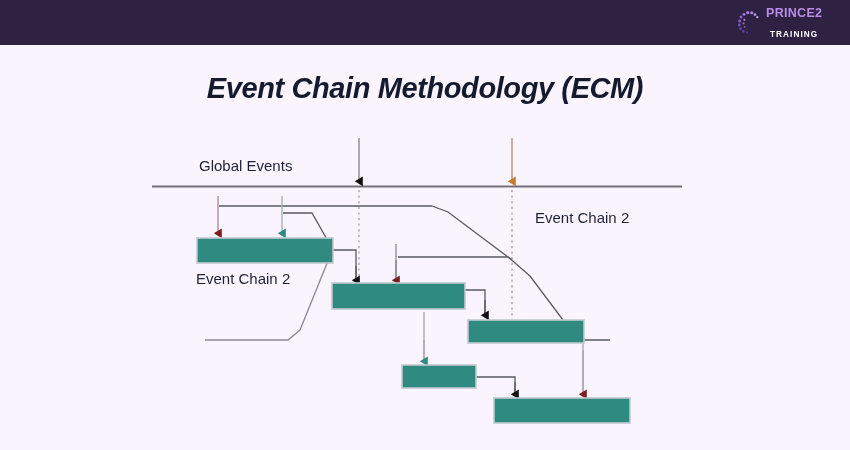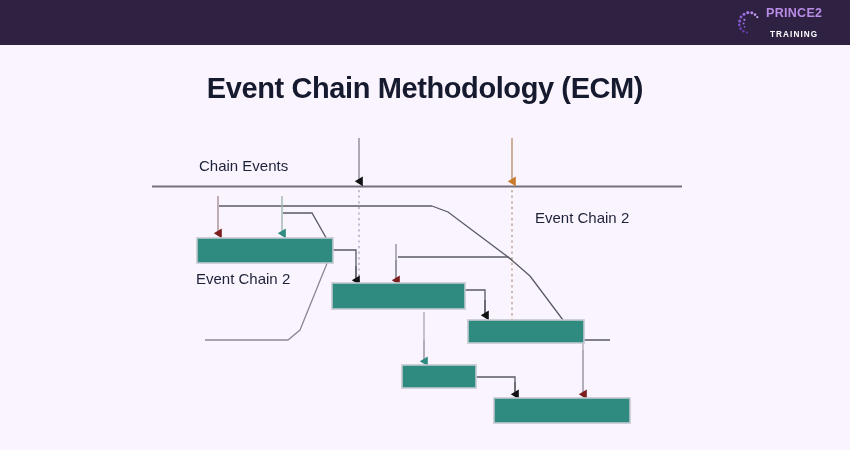--- a/index.html
+++ b/index.html
@@ -69,20 +69,21 @@
   #title {
     position: absolute;
     left: 0;
     top: 72px;
     width: 850px;
     text-align: center;
     font-size: 29px;
     font-weight: bold;
     color: #161a2e;
     letter-spacing: -0.4px;
+    font-style: italic;
   }
   
   #diagram {
     position: absolute;
     left: 0;
     top: 0;
     width: 850px;
     height: 450px;
   }
   .lbl {
@@ -195,19 +196,19 @@
 
     <g>
       <rect x="197" y="238" width="136" height="25" fill="#2f8b80" stroke="#c2c8d0" stroke-width="1.6"></rect>
       <rect x="332" y="283" width="133" height="26" fill="#2f8b80" stroke="#c2c8d0" stroke-width="1.6"></rect>
       <rect x="468" y="320" width="116" height="23" fill="#2f8b80" stroke="#c2c8d0" stroke-width="1.6"></rect>
       <rect x="402" y="365" width="74" height="23" fill="#2f8b80" stroke="#c2c8d0" stroke-width="1.6"></rect>
       <rect x="494" y="398" width="136" height="25" fill="#2f8b80" stroke="#c2c8d0" stroke-width="1.6"></rect>
     </g>
   </svg>
 
-  <div class="lbl" style="left:199px; top:157px;">Chain Events</div>
+  <div class="lbl" style="left:199px; top:157px;">Global Events</div>
 
   <div class="lbl" style="left:196px; top:270px;">Event Chain 2</div>
 
   <div class="lbl" style="left:535px; top:209px;">Event Chain 2</div>
 
 </div>
 
 </body></html>

